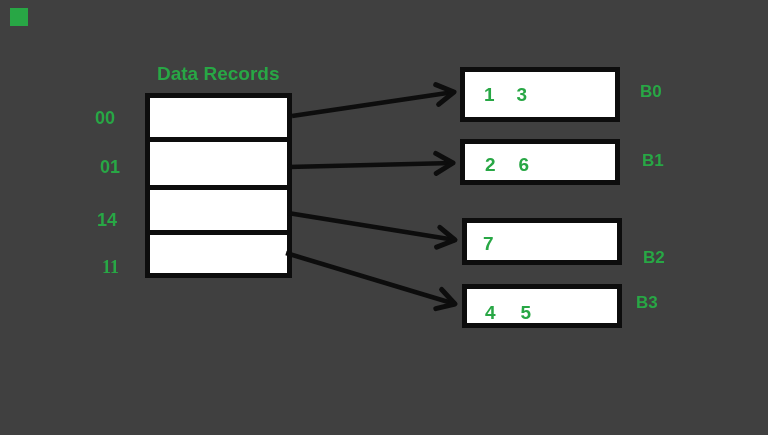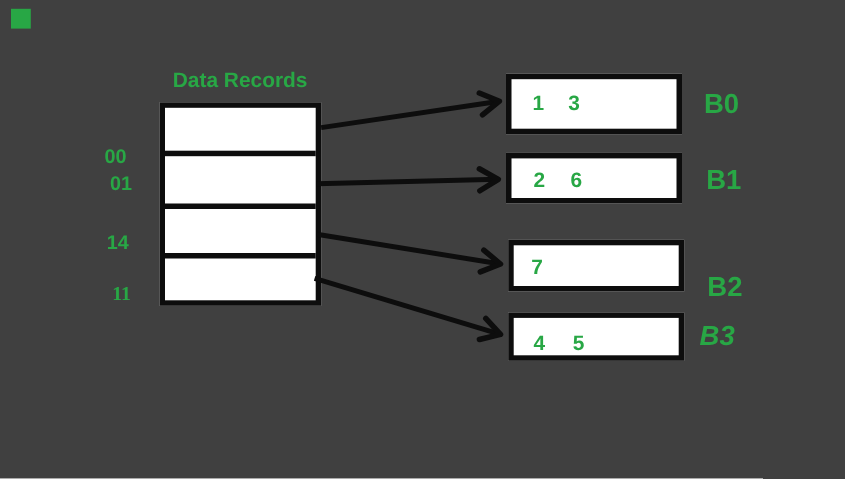--- a/index.html
+++ b/index.html
@@ -17,21 +17,21 @@
   }
   .txt{
     position:absolute;
     color:var(--green);
     line-height:1;
     white-space:nowrap;
     font-weight:700;
   }
   .title{font-size:19px;}
   .rowlabel{font-size:18px;}
-  .bname{font-size:25px;}
+  .bname{font-size:17px;}
   .caption{font-size:19px;}
 
   .gsq{
     position:absolute;
     left:10px;top:8px;
     width:18px;height:18px;
     background:var(--green);
   }
 
   .dtable{
@@ -81,21 +81,21 @@
 </style>
 </head>
 <body>
 
 <div class="canvas">
 
   <div class="gsq"></div>
 
   <div class="txt title" style="left:157px;top:64px;">Data Records</div>
 
-  <div class="txt rowlabel" style="left:95px;top:109px;margin-top:24px;">00</div>
+  <div class="txt rowlabel" style="left:95px;top:109px;">00</div>
   <div class="txt rowlabel" style="left:100px;top:158px;text-align:center;">01</div>
   <div class="txt rowlabel" style="left:97px;top:211px;">14</div>
   <div class="txt rowlabel" style="left:102px;top:258px;font-family:Liberation Serif, serif;">11</div>
 
   <div class="dtable">
     <div class="drow r1"></div>
     <div class="drow r2"></div>
     <div class="drow r3"></div>
     <div class="drow r4"></div>
   </div>
@@ -133,16 +133,16 @@
   <div class="bucket" id="b3">
     <div class="vals">
       <span>4</span>
       <span>5</span>
     </div>
   </div>
 
   <div class="txt bname" style="left:640px;top:83px;">B0</div>
   <div class="txt bname" style="left:642px;top:152px;">B1</div>
   <div class="txt bname" style="left:643px;top:249px;">B2</div>
-  <div class="txt bname" style="left:636px;top:294px;font-style:italic;">B3</div>
+  <div class="txt bname" style="left:636px;top:294px;">B3</div>
 
 
 </div>
 
 </body></html>

